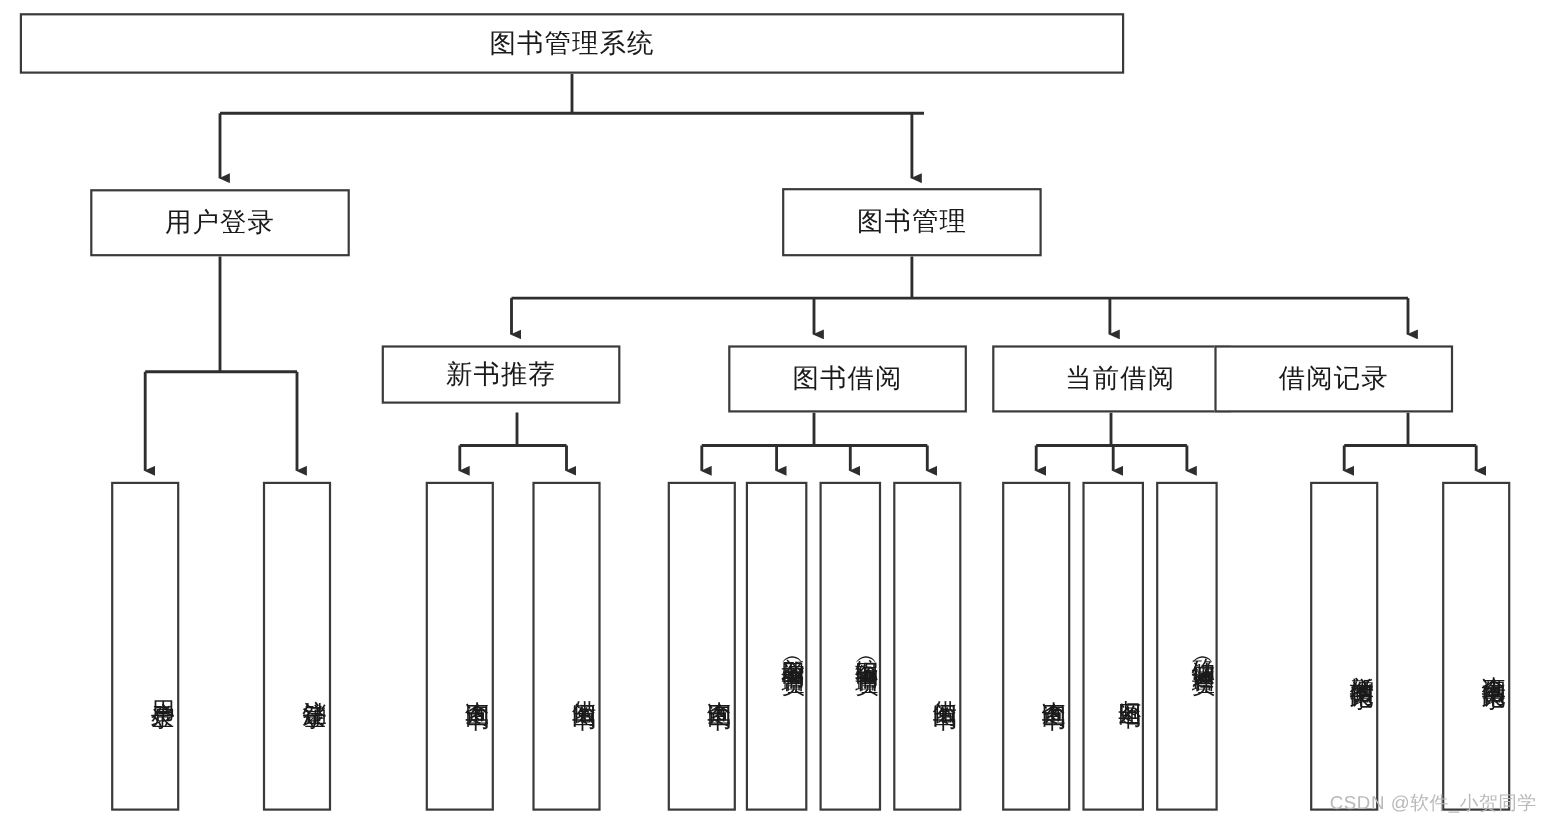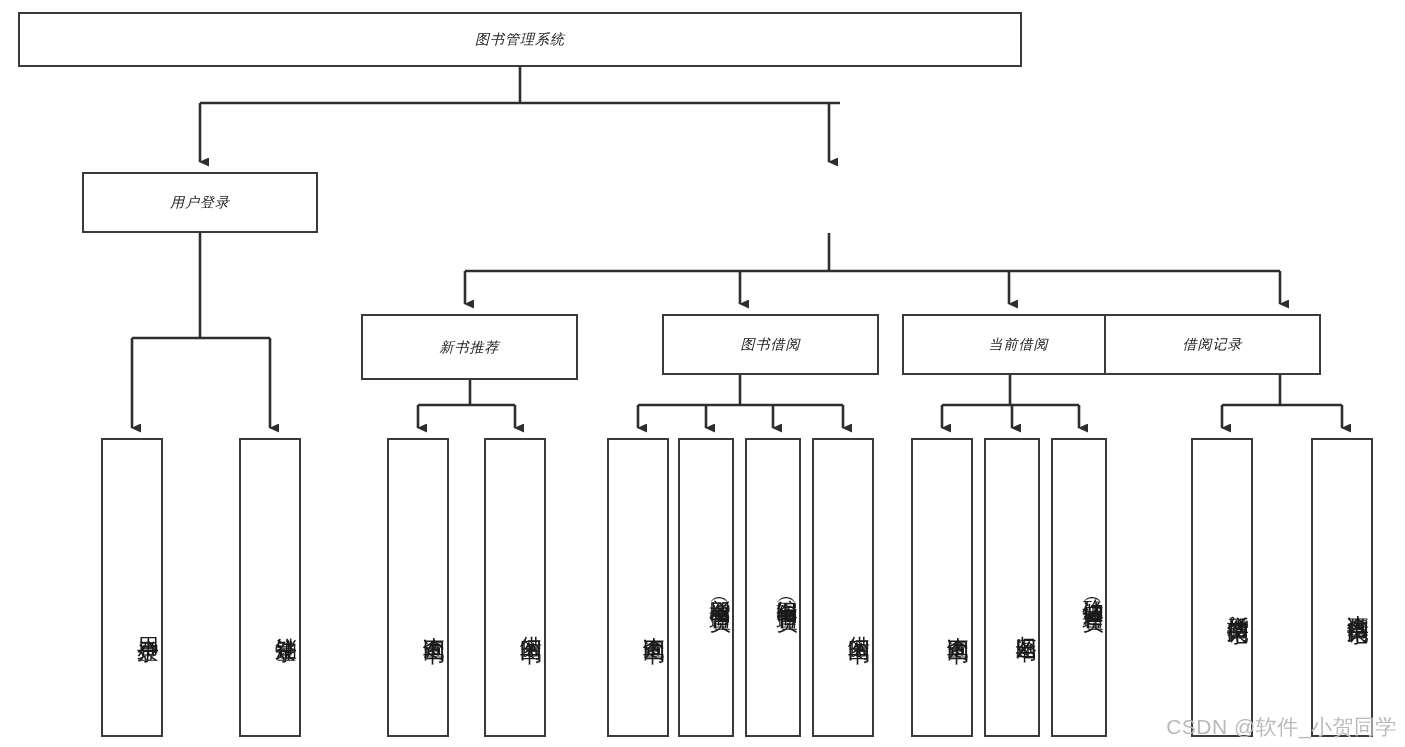--- a/index.html
+++ b/index.html
@@ -22,23 +22,22 @@
     box-sizing: border-box;
     border: 2.5px solid #3a3a3a;
     background: #ffffff;
     display: flex;
     align-items: center;
     justify-content: center;
     color: #1a1a1a;
     line-height: 1.15;
   }
   .node.horiz {
-    font-size: 14px;
+    font-size: 24px;
     letter-spacing: 1px;
-    font-style: italic;
   }
   .node.vert {
     writing-mode: vertical-rl;
     text-orientation: upright;
     font-size: 22px;
     letter-spacing: 2px;
     align-items: flex-start;
     justify-content: center;
     padding-top: 14px;
   }
@@ -55,21 +54,21 @@
     left: 0;
     top: 0;
     width: 1405px;
     height: 747px;
     pointer-events: none;
   }
   .watermark {
     position: absolute;
     right: 8px;
     bottom: 6px;
-    font-size: 21px;
+    font-size: 17px;
     color: #b9b9b9;
     letter-spacing: 0.5px;
     white-space: nowrap;
   }
 </style>
 </head>
 <body>
 
 <div id="canvas">
 
@@ -123,22 +122,25 @@
     </g>
   </svg>
 
   <div class="node horiz" style="left:18px; top:12px; width:1004px; height:55px;">
     <span class="node-label">图书管理系统</span>
   </div>
 
   <div class="node horiz" style="left:82px; top:172px; width:236px; height:61px;">
     <span class="node-label">用户登录</span>
   </div>
+  <div class="node horiz" style="left:711px; top:171px; width:236px; height:62px;">
+    <span class="node-label">图书管理</span>
+  </div>
 
-  <div class="node horiz" style="left:361px; top:314px; width:217px; height:66px;justify-content:center;">
+  <div class="node horiz" style="left:347px; top:314px; width:217px; height:53px;justify-content:center;">
     <span class="node-label">新书推荐</span>
   </div>
   <div class="node horiz" style="left:662px; top:314px; width:217px; height:61px;">
     <span class="node-label">图书借阅</span>
   </div>
   <div class="node horiz" style="left:902px; top:314px; width:217px; height:61px;padding-left:16px;">
     <span class="node-label">当前借阅</span>
   </div>
   <div class="node horiz" style="left:1104px; top:314px; width:217px; height:61px;">
     <span class="node-label">借阅记录</span>

